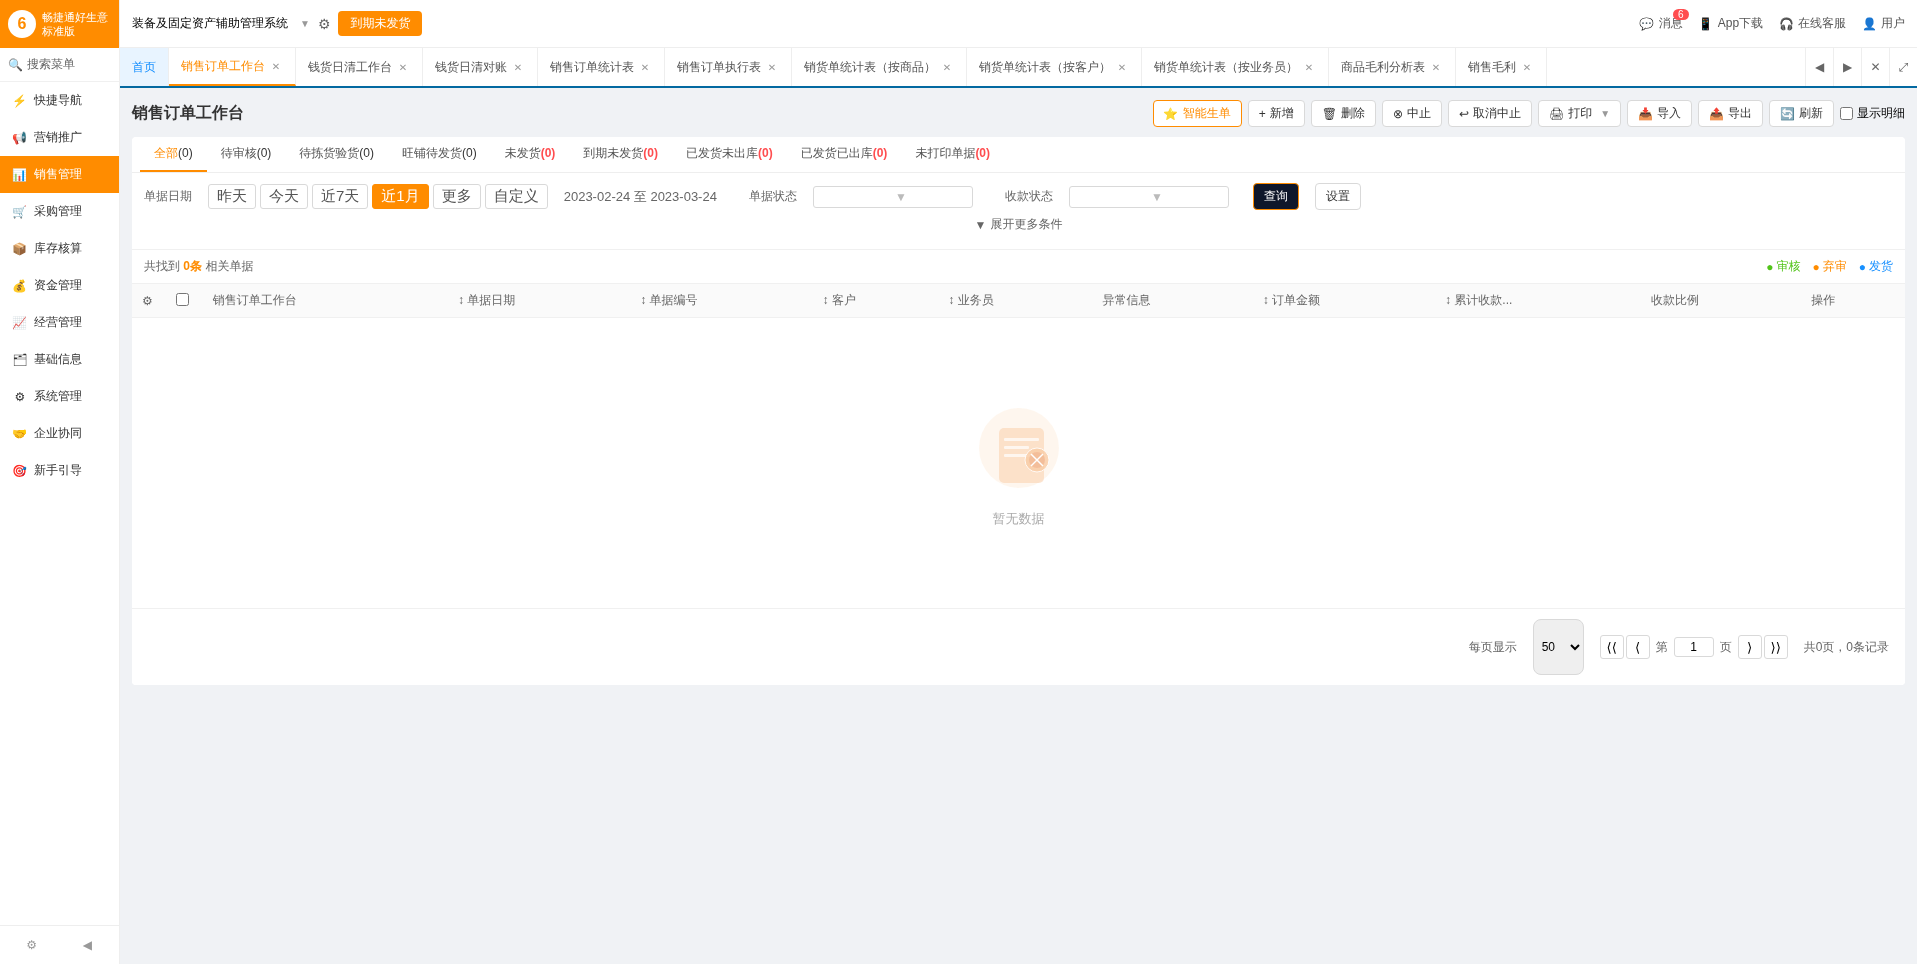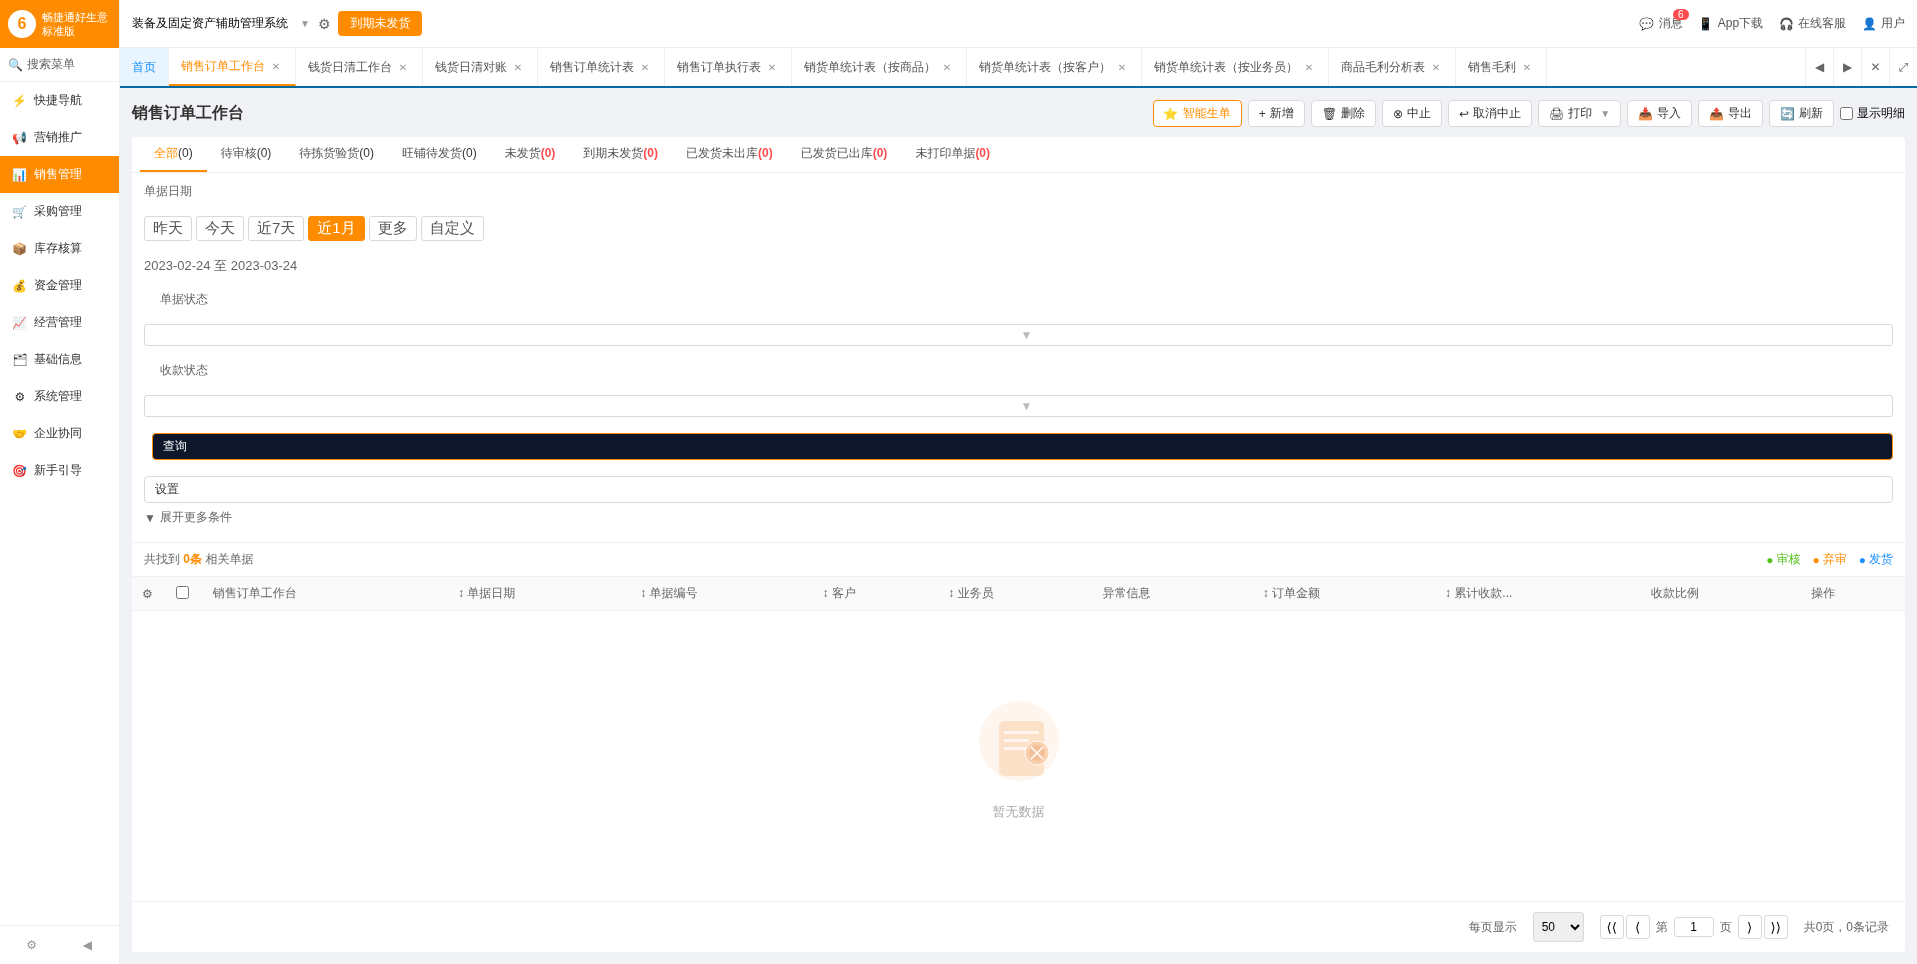--- a/index.html
+++ b/index.html
@@ -52,21 +52,21 @@
 
     
     .sub-tabs { display: flex; align-items: center; gap: 0; background: #fff; border-radius: 4px 4px 0 0; border-bottom: 1px solid #eee; padding: 0 8px; flex-shrink: 0; }
     .sub-tab { padding: 8px 14px; cursor: pointer; color: #555; font-size: 12px; border-bottom: 2px solid transparent; white-space: nowrap; }
     .sub-tab.active { color: #ff8c00; border-bottom-color: #ff8c00; }
     .sub-tab .cnt { color: #ff4d4f; font-weight: bold; }
     .sub-tab .cnt-zero { color: #333; }
 
     
     .filter-bar { background: #fff; padding: 10px 12px; border-bottom: 1px solid #f0f0f0; }
-    .filter-row { display: flex; gap: 16px; margin-bottom: 6px; flex-direction: column; }
+    .filter-row { display: flex; align-items: center; gap: 16px; margin-bottom: 6px; }
     .filter-label { color: #666; font-size: 12px; white-space: nowrap; }
     .filter-date-btns { display: flex; gap: 4px; }
     .filter-date-btn { padding: 2px 8px; border-radius: 3px; border: 1px solid #d9d9d9; background: #fff; cursor: pointer; font-size: 15px; color: #555; }
     .filter-date-btn.active { background: #ff8c00; color: #fff; border-color: #ff8c00; }
     .filter-date-range { font-size: 13px; color: #666; }
     .filter-select { display: flex; align-items: center; gap: 4px; border: 1px solid #d9d9d9; border-radius: 3px; padding: 3px 8px; cursor: pointer; background: #fff; min-width: 160px; }
     .filter-select span { flex: 1; color: #999; }
     .expand-btn { display: flex; align-items: center; gap: 4px; color: #666; cursor: pointer; font-size: 12px; }
     .table-toolbar { display: flex; align-items: flex-start; justify-content: space-between; padding: 8px 12px; border-bottom: 1px solid #f0f0f0; }
     .table-count { font-size: 12px; color: #666; }
@@ -81,21 +81,21 @@
     .th-check { width: 40px; text-align: center; }
     .th-settings { width: 30px; text-align: center; }
 
     
     .empty-state { display: flex; flex-direction: column; align-items: center; justify-content: flex-end; padding: 80px 0; color: #999; }
     .empty-icon { width: 100px; height: 100px; margin-bottom: 12px; opacity: 0.6; }
     .empty-text { font-size: 13px; color: #aaa; }
 
     
     .pagination-bar { display: flex; align-items: center; justify-content: flex-end; padding: 10px 16px; background: #fff; border-top: 1px solid #f0f0f0; gap: 16px; font-size: 12px; color: #666; }
-    .page-select { border: 1px solid #d9d9d9; border-radius: 3px; padding: 6px 4px; font-size: 12px; }
+    .page-select { border: 1px solid #d9d9d9; border-radius: 8px; padding: 19px 4px; font-size: 12px; }
     .page-nav { display: flex; align-items: center; gap: 2px; }
     .page-nav-btn { width: 24px; height: 24px; display: flex; align-items: center; justify-content: center; border: 1px solid #d9d9d9; border-radius: 3px; cursor: pointer; background: #fff; }
     .page-input { border: 1px solid #d9d9d9; border-radius: 3px; width: 40px; text-align: center; padding: 2px 4px; font-size: 12px; }
 
     
     ::-webkit-scrollbar { width: 6px; height: 6px; }
     ::-webkit-scrollbar-track { background: #f0f0f0; }
     ::-webkit-scrollbar-thumb { background: #ccc; border-radius: 3px; }
 
     .horiz-scroll { overflow-x: auto; }

